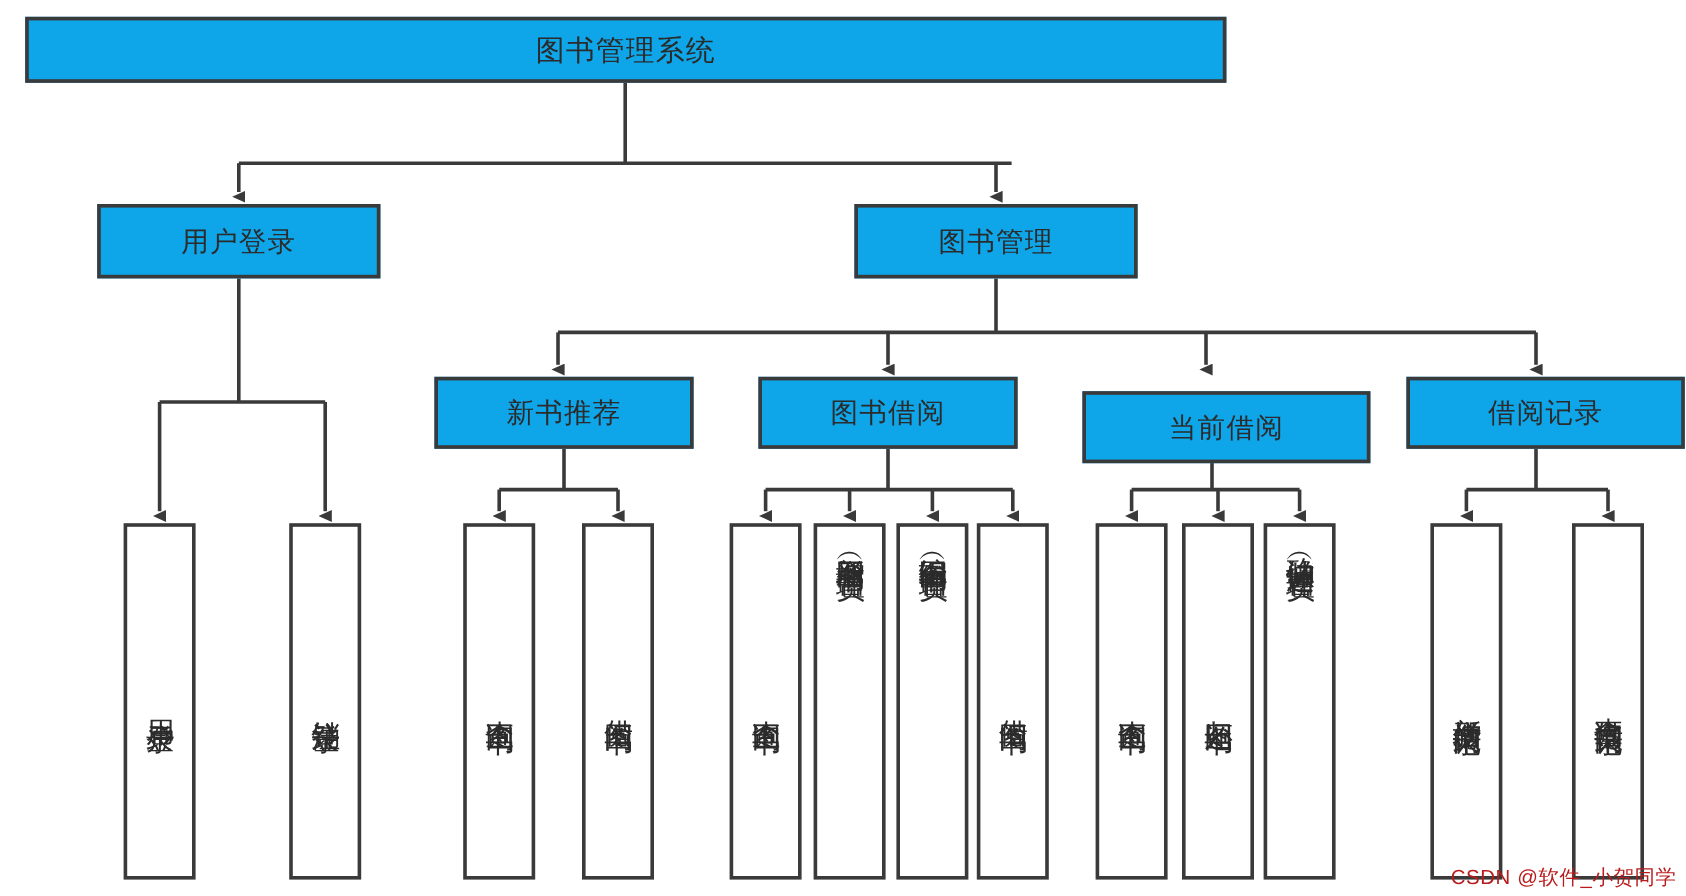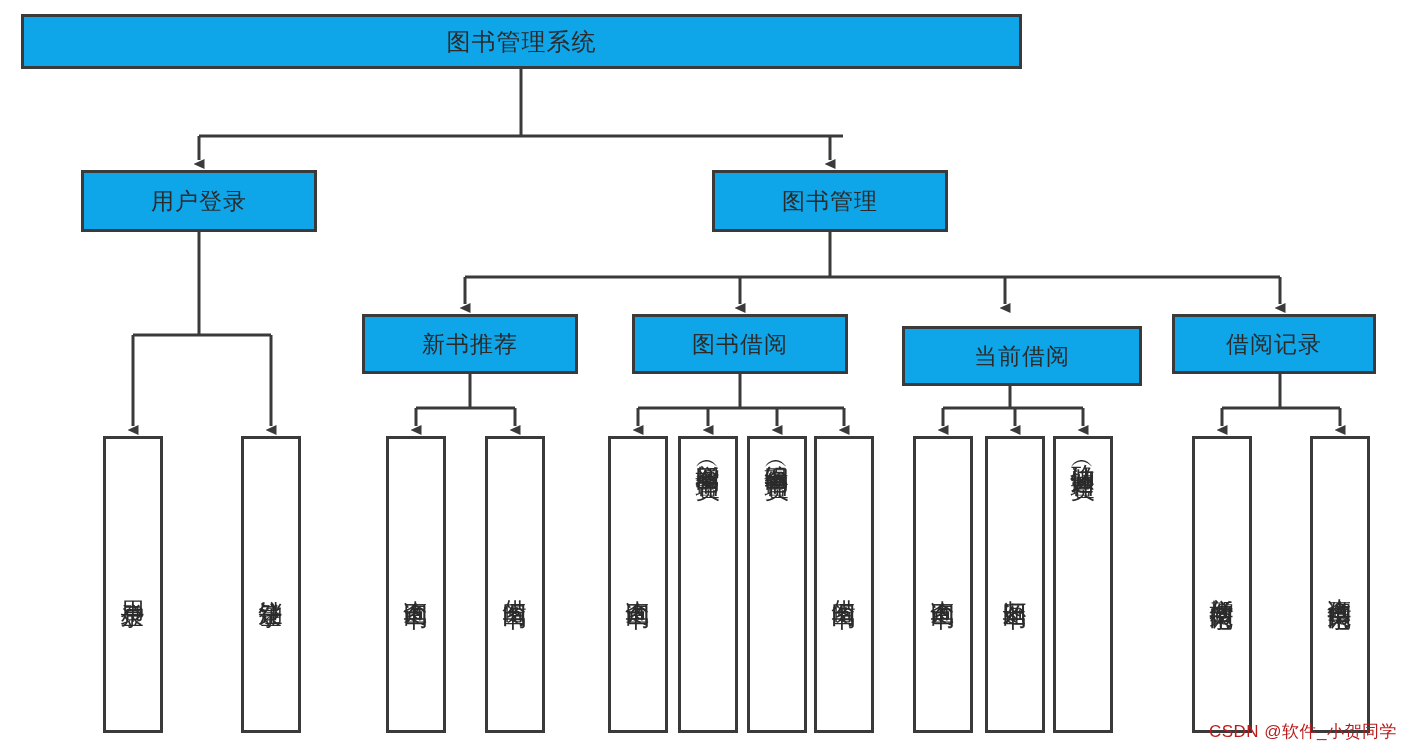--- a/index.html
+++ b/index.html
@@ -141,21 +141,21 @@
 
   <div class="node horiz" style="left:712px; top:170px; width:236px; height:62px;">
     <span>图书管理</span>
   </div>
   <div class="node horiz" style="left:632px; top:314px; width:216px; height:60px;">
     <span>图书借阅</span>
   </div>
   <div class="node horiz" style="left:902px; top:326px; width:240px; height:60px;">
     <span>当前借阅</span>
   </div>
-  <div class="node horiz" style="left:1172px; top:314px; width:204px; height:60px;justify-content:center;">
+  <div class="node horiz" style="left:1172px; top:314px; width:232px; height:60px;justify-content:center;">
     <span>借阅记录</span>
   </div>
 
   <div class="leaf center-align" style="left:103px; top:436px; width:60px; height:297px;">
     <span class="vtext">用户登录</span>
   </div>
   <div class="leaf center-align" style="left:241px; top:436px; width:60px; height:297px;">
     <span class="vtext">注销登录</span>
   </div>
   <div class="leaf center-align" style="left:386px; top:436px; width:60px; height:297px;">

